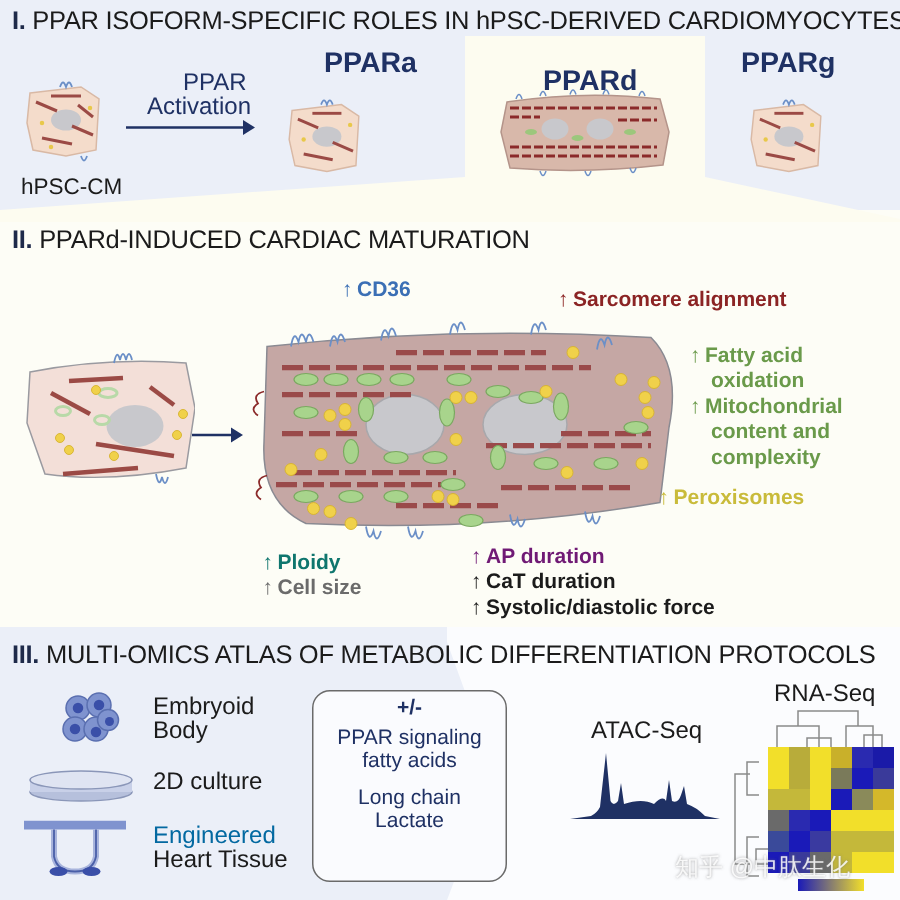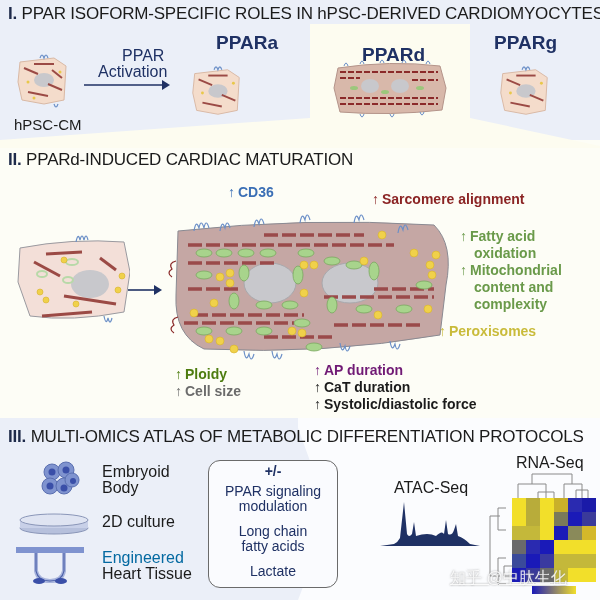--- a/index.html
+++ b/index.html
@@ -240,21 +240,21 @@
 </svg>
 
 <div class="feat arrow-up" style="left:228px;top:184px;color:#3b6fb5;">CD36</div>
 <div class="feat arrow-up" style="left:372px;top:191px;color:#8b2424;">Sarcomere alignment</div>
 <div class="feat arrow-up" style="left:460px;top:228px;color:#6a9a4a;">Fatty acid</div>
 <div class="feat" style="left:474px;top:245px;color:#6a9a4a;">oxidation</div>
 <div class="feat arrow-up" style="left:460px;top:262px;color:#6a9a4a;">Mitochondrial</div>
 <div class="feat" style="left:474px;top:279px;color:#6a9a4a;">content and</div>
 <div class="feat" style="left:474px;top:296px;color:#6a9a4a;">complexity</div>
 <div class="feat arrow-up" style="left:439px;top:323px;color:#c9bb3a;">Peroxisomes</div>
-<div class="feat arrow-up" style="left:175px;top:366px;color:#4d7c0f;">Ploidy</div>
+<div class="feat arrow-up" style="left:175px;top:366px;color:#0f766e;">Ploidy</div>
 <div class="feat arrow-up" style="left:175px;top:383px;color:#6b6b6b;">Cell size</div>
 <div class="feat arrow-up" style="left:314px;top:362px;color:#701a75;">AP duration</div>
 <div class="feat arrow-up" style="left:314px;top:379px;color:#1b1b1b;">CaT duration</div>
 <div class="feat arrow-up" style="left:314px;top:396px;color:#1b1b1b;">Systolic/diastolic force</div>
 
 <div class="abs" style="left:0;top:418px;width:600px;height:182px;background:#fbfcfe;"></div>
 <svg class="abs" style="left:0;top:418px;" width="360" height="182">
   <polygon points="0,0 298,0 298,10 330,98 298,182 0,182" fill="#ebeff8"></polygon>
 </svg>
 <div class="sec-title" style="left:8px;top:427px;">
@@ -293,24 +293,23 @@
   <path d="M20,6 L20,24 Q22,34 34,34 Q46,34 48,24 L48,6" fill="none" stroke="#4a5fa8" stroke-width="1.2"></path>
   <ellipse cx="23" cy="34" rx="6" ry="3" fill="#3a4fa8"></ellipse>
     <ellipse cx="45" cy="34" rx="6" ry="3" fill="#3a4fa8"></ellipse>
 </svg>
 <div class="lbl" style="left:102px;top:549px;color:#0369a1;text-align:center;">Engineered</div>
 <div class="lbl" style="left:102px;top:565px;color:#1b1b1b;">Heart Tissue</div>
 
 <div class="box" style="left:208px;top:460px;width:128px;height:126px;">
   <div style="font-weight:700;margin-top:3px;">+/-</div>
   <div style="margin-top:5px;">PPAR signaling</div>
-  <div>modulation</div>
+  <div>fatty acids</div>
   <div style="margin-top:10px;">Long chain</div>
-  <div>fatty acids</div>
-  <div style="margin-top:10px;">Lactate</div>
+  <div style="">Lactate</div>
 </div>
 
 <div class="lbl" style="left:394px;top:479px;color:#1b1b1b;">ATAC-Seq</div>
 <svg class="abs" style="left:380px;top:500px;" width="100" height="50">
   <path d="M0,46 L14,44 Q18,42 20,38 L24,2 L27,34 Q29,38 32,34 L34,22 L36,36 Q48,32 56,36 Q62,30 64,34 L66,20 L68,34 Q72,36 74,30 L76,24 L78,36 Q84,38 90,44 L100,46 Z" fill="#1f3164"></path>
 </svg>
 
 <div class="lbl" style="left:516px;top:454px;color:#1b1b1b;">RNA-Seq</div>
 <svg class="abs" style="left:486px;top:472px;" width="110" height="124">
   <g stroke="#8a8a8a" fill="none" stroke-width="1">
@@ -364,13 +363,13 @@
   </g>
   <defs>
       <linearGradient id="cbar" x1="0" x2="1">
         <stop offset="0" stop-color="#1a1ab8"></stop>
         <stop offset="1" stop-color="#f2df2a"></stop>
       </linearGradient>
     </defs>
   <rect x="46" y="114" width="44" height="8" fill="url(#cbar)"></rect>
 </svg>
 
-<div class="lbl" style="left:450px;top:568px;font-size:16px;color:rgba(255,255,255,0.85);text-shadow:0 0 2px rgba(120,120,120,0.7);text-decoration:underline;">知乎 @中肽生化</div>
+<div class="lbl" style="left:450px;top:568px;font-size:16px;color:rgba(255,255,255,0.85);text-shadow:0 0 2px rgba(120,120,120,0.7);">知乎 @中肽生化</div>
 
 </body></html>

